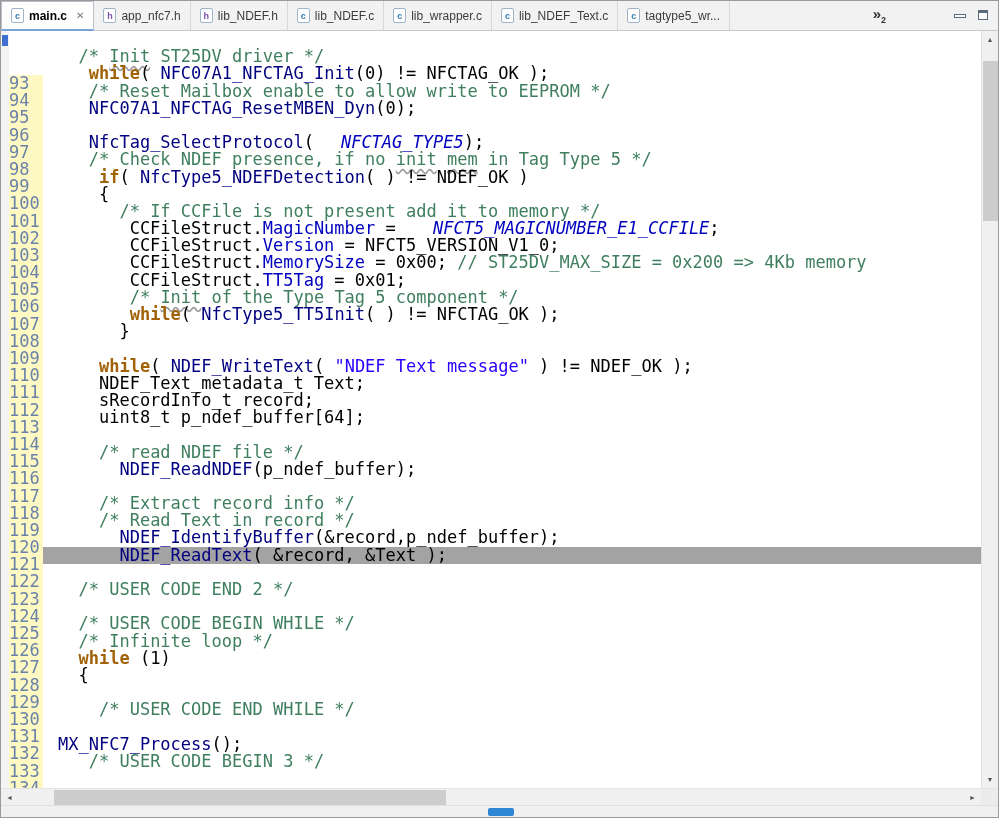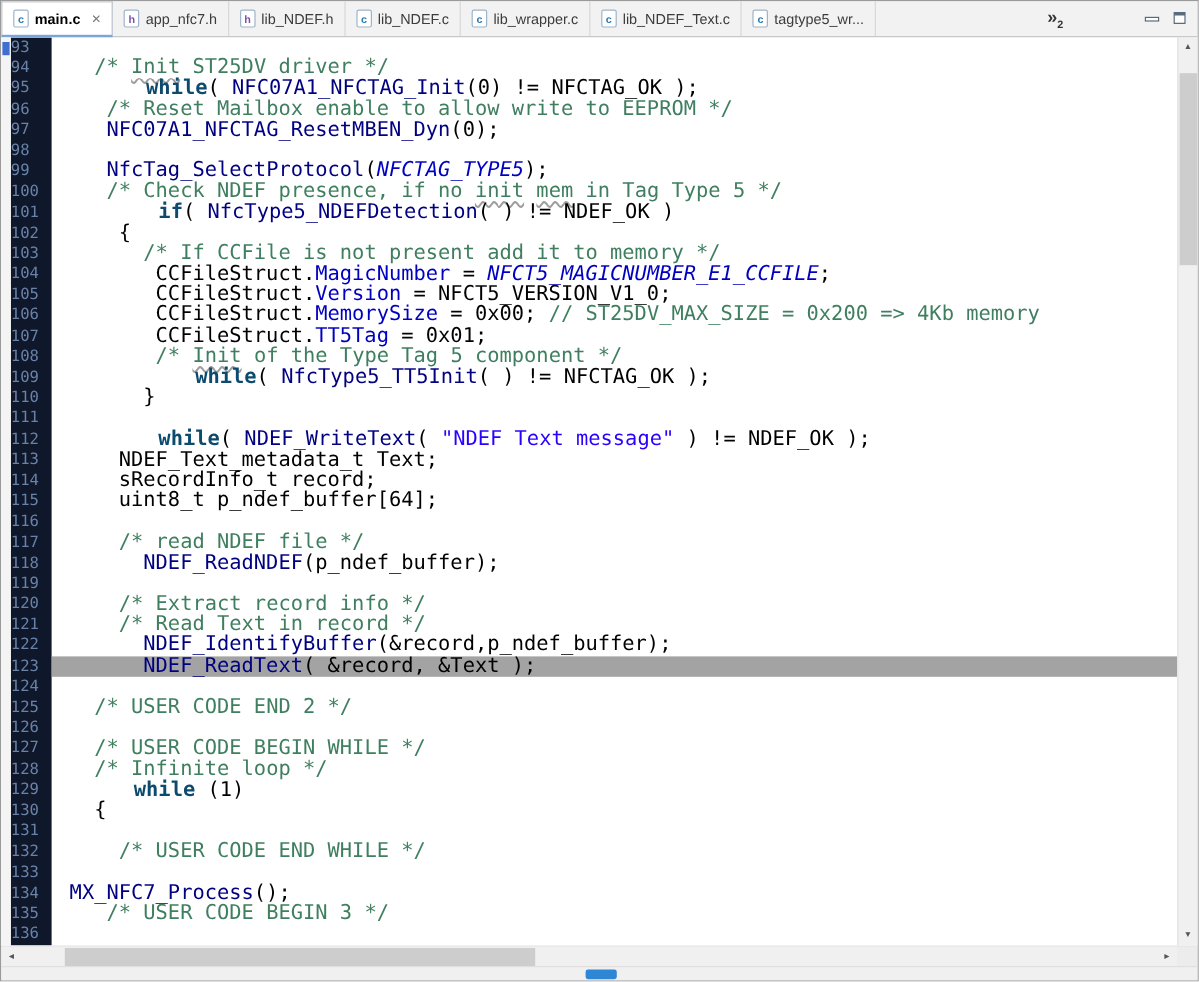--- a/index.html
+++ b/index.html
@@ -30,36 +30,36 @@
   .ctl { width:14px; height:14px; position:relative; cursor:pointer; }
   .ctl.min span { position:absolute; left:1px; right:1px; top:6px; height:4px;
                   border:1px solid #5a6b7d; background:#fdfdfd; }
   .ctl.max span { position:absolute; left:2px; top:2px; width:10px; height:10px;
                   border:1px solid #5a6b7d; border-top-width:3px; background:#fdfdfd; }
 
   
   .editor-body { flex:1 1 auto; display:flex; background:#ffffff; overflow:hidden; }
   .ruler { width:8px; background:#f4f4f4; position:relative; flex:0 0 8px; }
   .marker { position:absolute; top:4px; left:1px; width:6px; height:11px; background:#3f6fd1; }
-  .gutter { width:34px; flex:0 0 34px; background:#0f172a; color:#6a82a8;
-            font-family:"DejaVu Sans Mono","Liberation Mono",monospace; font-size:13px; }
+  .gutter { width:34px; flex:0 0 34px; background:#fef9c3; color:#6a82a8;
+            font-family:"DejaVu Sans Mono","Liberation Mono",monospace; font-size:17px;margin-top:44px; }
   .ln { height:17.2px; line-height:17.2px; }
   .code { flex:1 1 auto; overflow:hidden; color:#000;
           font-family:"DejaVu Sans Mono","Liberation Mono",monospace; font-size:17px; }
   .cl { height:17.2px; line-height:17.2px; white-space:pre; padding-left:15px; }
   .cl.hl { background:#a3a3a3; }
 
   .tk-p  { color:#000000; }
   .tk-c  { color:#3f7f5f; }
   .tk-cw { color:#3f7f5f; text-decoration-line:underline; text-decoration-style:wavy;
            text-decoration-color:#9e9e9e; text-underline-offset:3px; }
-  .tk-k  { color:#0c4a6e; font-weight:bold;margin-left:33px; }
+  .tk-k  { color:#a16207; font-weight:bold; }
   .tk-f  { color:#000080; font-weight:normal; }
   .tk-fl { color:#0000c0;margin-top:33px; }
-  .tk-en { color:#0000c0; font-style:italic; }
+  .tk-en { color:#0000c0; font-style:italic;margin-left:27px; }
   .tk-st { color:#2a00ff; }
 
   
   .vscroll { width:17px; flex:0 0 17px; background:#f0f0f0; border-left:1px solid #e2e2e2;
              display:flex; flex-direction:column; }
   .sb-arrow { height:17px; flex:0 0 17px; display:flex; align-items:center; justify-content:center;
               font-size:7px; color:#555; cursor:pointer; }
   .sb-arrow.h { width:17px; height:17px; flex:0 0 17px; }
   .vtrack { flex:1 1 auto; position:relative; }
   .vthumb { position:absolute; top:13px; left:1px; width:15px; height:160px; background:#cdcdcd; }

